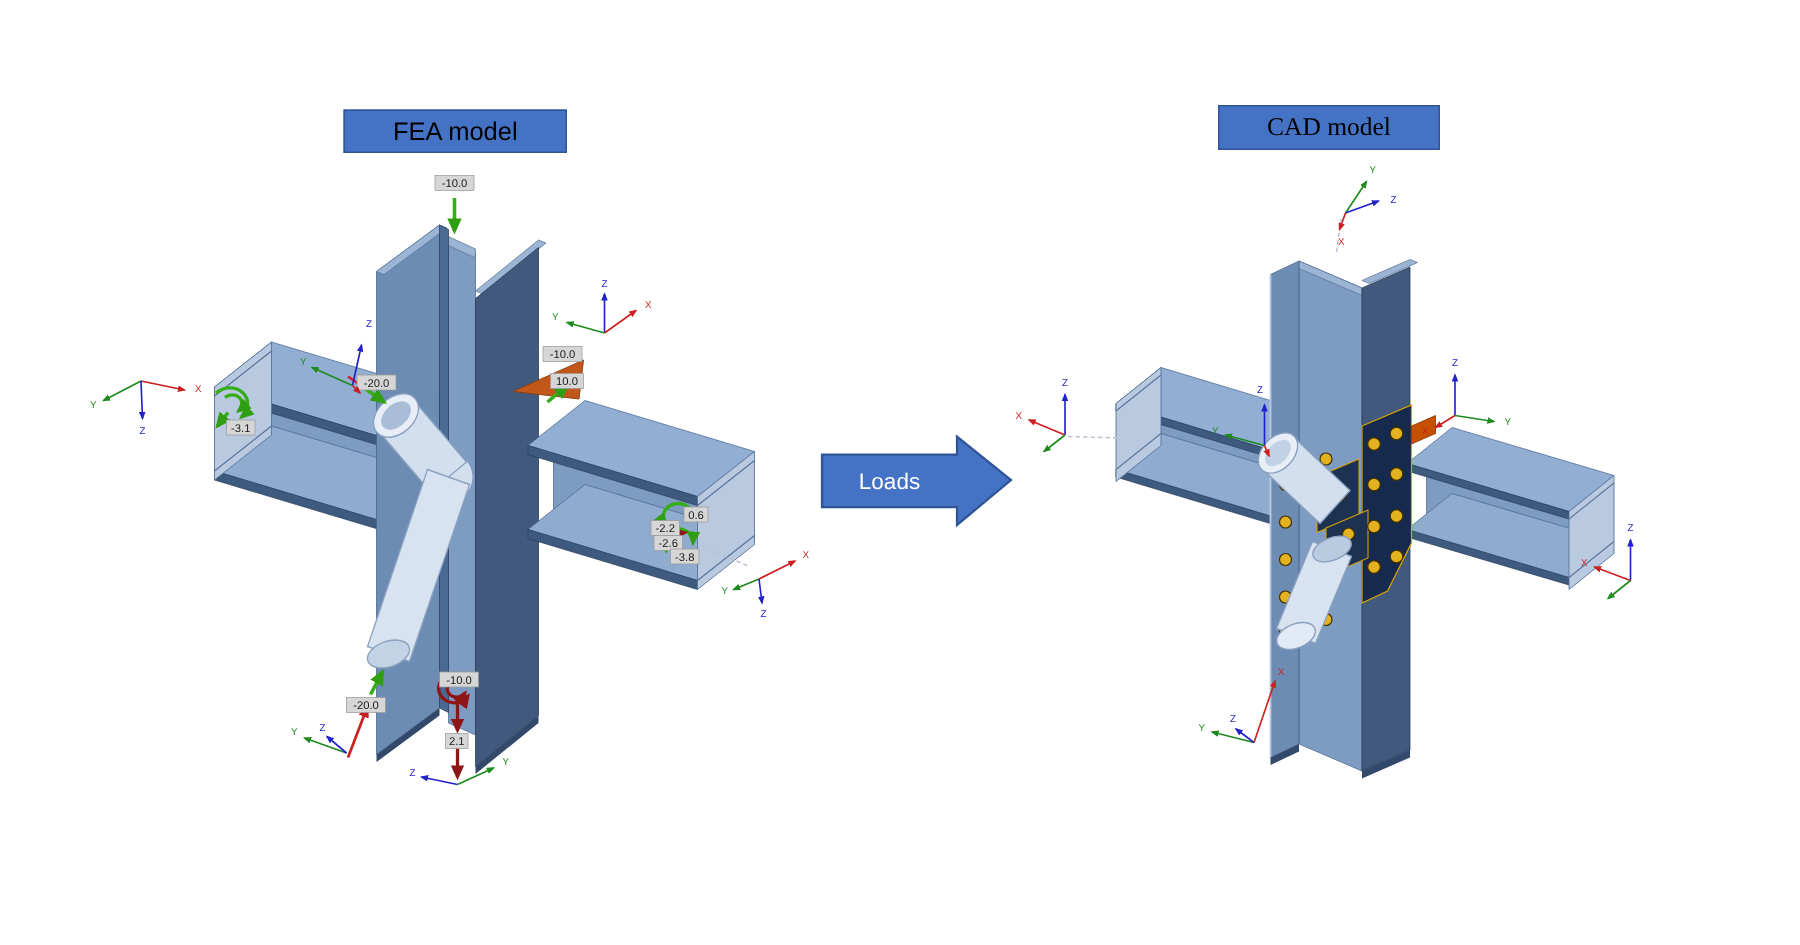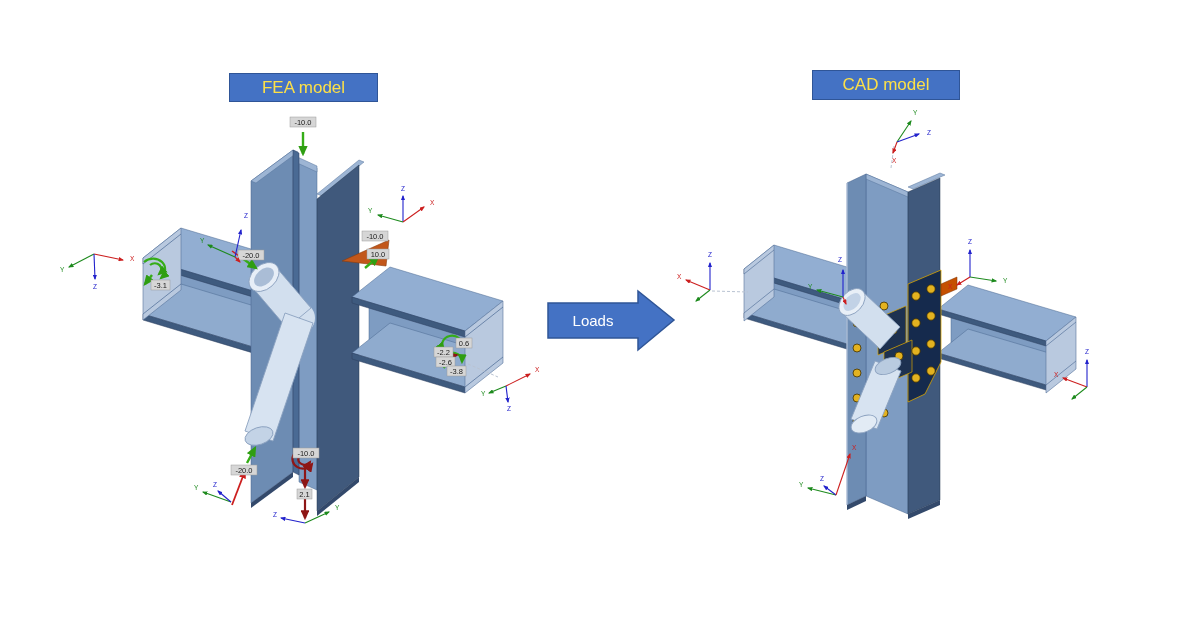--- a/index.html
+++ b/index.html
@@ -1,21 +1,21 @@
 <!DOCTYPE html>
 <html><head>
 <meta charset="utf-8">
 <style>
   html,body{margin:0;padding:0;background:#ffffff;}
   .canvas{position:relative;width:1200px;height:630px;background:#ffffff;overflow:hidden;
           font-family:"Liberation Sans",sans-serif;}
   .title-box{position:absolute;display:flex;align-items:center;justify-content:center;
-             background:#4472c4;border:1px solid #2f5597;color:#fde047;font-size:17px;}
+             background:#4472c4;border:1px solid #2f5597;color:#000000;font-size:17px;}
   #fea-title{left:229px;top:73px;width:147px;height:27px;}
-  #cad-title{left:812px;top:70px;width:146px;height:28px;}
+  #cad-title{left:812px;top:70px;width:146px;height:28px;font-family:Liberation Serif, serif;}
   svg{position:absolute;left:0;top:0;}
   text{font-family:"Liberation Sans",sans-serif;}
   .lblbox{fill:#d6d6d6;stroke:#9a9a9a;stroke-width:.5;}
   .lbltxt{font-size:7.5px;fill:#1a1a1a;text-anchor:middle;}
   .ax{font-size:6.5px;}
   .axX{fill:#cc1f1f;} .axY{fill:#1d8a1d;} .axZ{fill:#2222cc;}
   .lnX{stroke:#cc1f1f;stroke-width:1.1;fill:none;}
   .lnY{stroke:#1d8a1d;stroke-width:1.1;fill:none;}
   .lnZ{stroke:#2222cc;stroke-width:1.1;fill:none;}
   .forceG{stroke:#35ad17;stroke-width:2.4;fill:none;}

